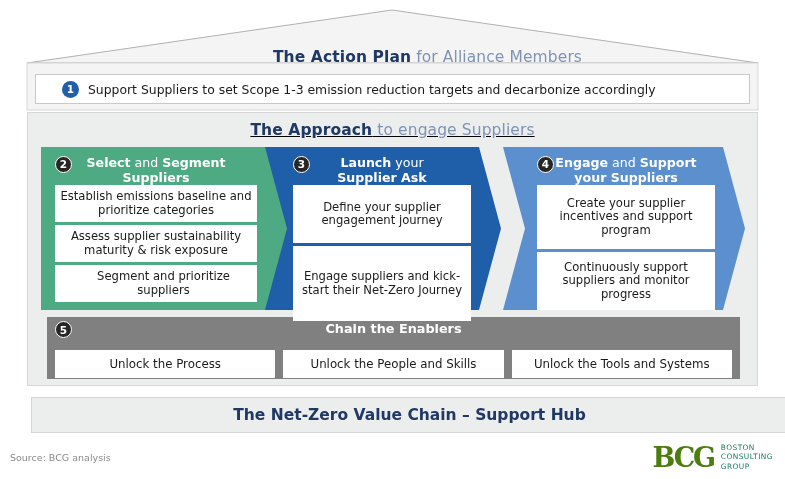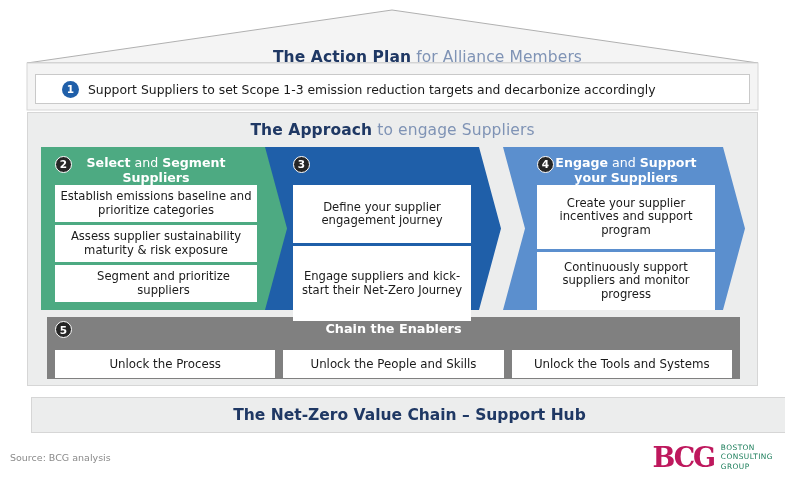--- a/index.html
+++ b/index.html
@@ -69,20 +69,21 @@
     left: 27px; top: 112px;
     width: 731px; height: 274px;
     background: #eceded;
     border: 1px solid #d6d6d6;
     box-sizing: border-box;
   }
   #approach-title {
     position: absolute;
     left: 0; top: 121px;
     width: 785px;
+    text-decoration: underline;
   }
 
   
   #chevrons {
     position: absolute;
     left: 41px; top: 147px;
     width: 705px; height: 163px;
   }
   .chev {
     position: absolute;
@@ -202,21 +203,21 @@
     position: absolute;
     right: 12px; top: 443px;
     display: flex;
     align-items: center;
     gap: 7px;
   }
   #bcg-mark {
     font-weight: bold;
     font-size: 27px;
     letter-spacing: -2.2px;
-    color: #be185d;
+    color: #4d7c0f;
     line-height: 27px;
     font-family: "DejaVu Serif", serif;
   }
   #bcg-words {
     font-size: 7.4px;
     line-height: 9.4px;
     color: #177b57;
     letter-spacing: .45px;
   }
 
@@ -274,21 +275,21 @@
         <div class="chev-box" style="height: 37px;">Establish emissions baseline and prioritize categories</div>
         <div class="chev-box" style="height: 37px;">Assess supplier sustainability maturity &amp; risk exposure</div>
         <div class="chev-box" style="height: 37px; padding-left: 19px;">Segment and prioritize suppliers</div>
       </div>
     </div>
     <div class="chev" style="left: 218px; width: 242px; z-index: 9;">
       <svg class="chev-bg" viewBox="0 0 242 163" preserveAspectRatio="none">
         <polygon points="0,0 220,0 242,81.5 220,163 0,163 22,81.5" fill="#1f5fa9"></polygon>
       </svg>
       <div class="chev-inner" style="left: 34px; width: 178px;">
-        <div class="chev-head"><span class="badge dark-ring">3</span></div>
+        <div class="chev-head"><span class="badge dark-ring">3</span><span><span class="b">Launch</span><span class="n"> your</span><span class="b"></span><br><span class="b">Supplier Ask</span></span></div>
         <div class="chev-box" style="height: 58px;">Define your supplier engagement journey</div>
         <div class="chev-box" style="height: 75px;">Engage suppliers and kick-start their Net-Zero Journey</div>
       </div>
     </div>
     <div class="chev" style="left: 462px; width: 242px; z-index: 8;">
       <svg class="chev-bg" viewBox="0 0 242 163" preserveAspectRatio="none">
         <polygon points="0,0 220,0 242,81.5 220,163 0,163 22,81.5" fill="#5b8fce"></polygon>
       </svg>
       <div class="chev-inner" style="left: 34px; width: 178px;">
         <div class="chev-head"><span class="badge dark-ring">4</span><span><span class="b">Engage</span><span class="n"> and </span><span class="b">Support</span><br><span class="b">your Suppliers</span></span></div>

